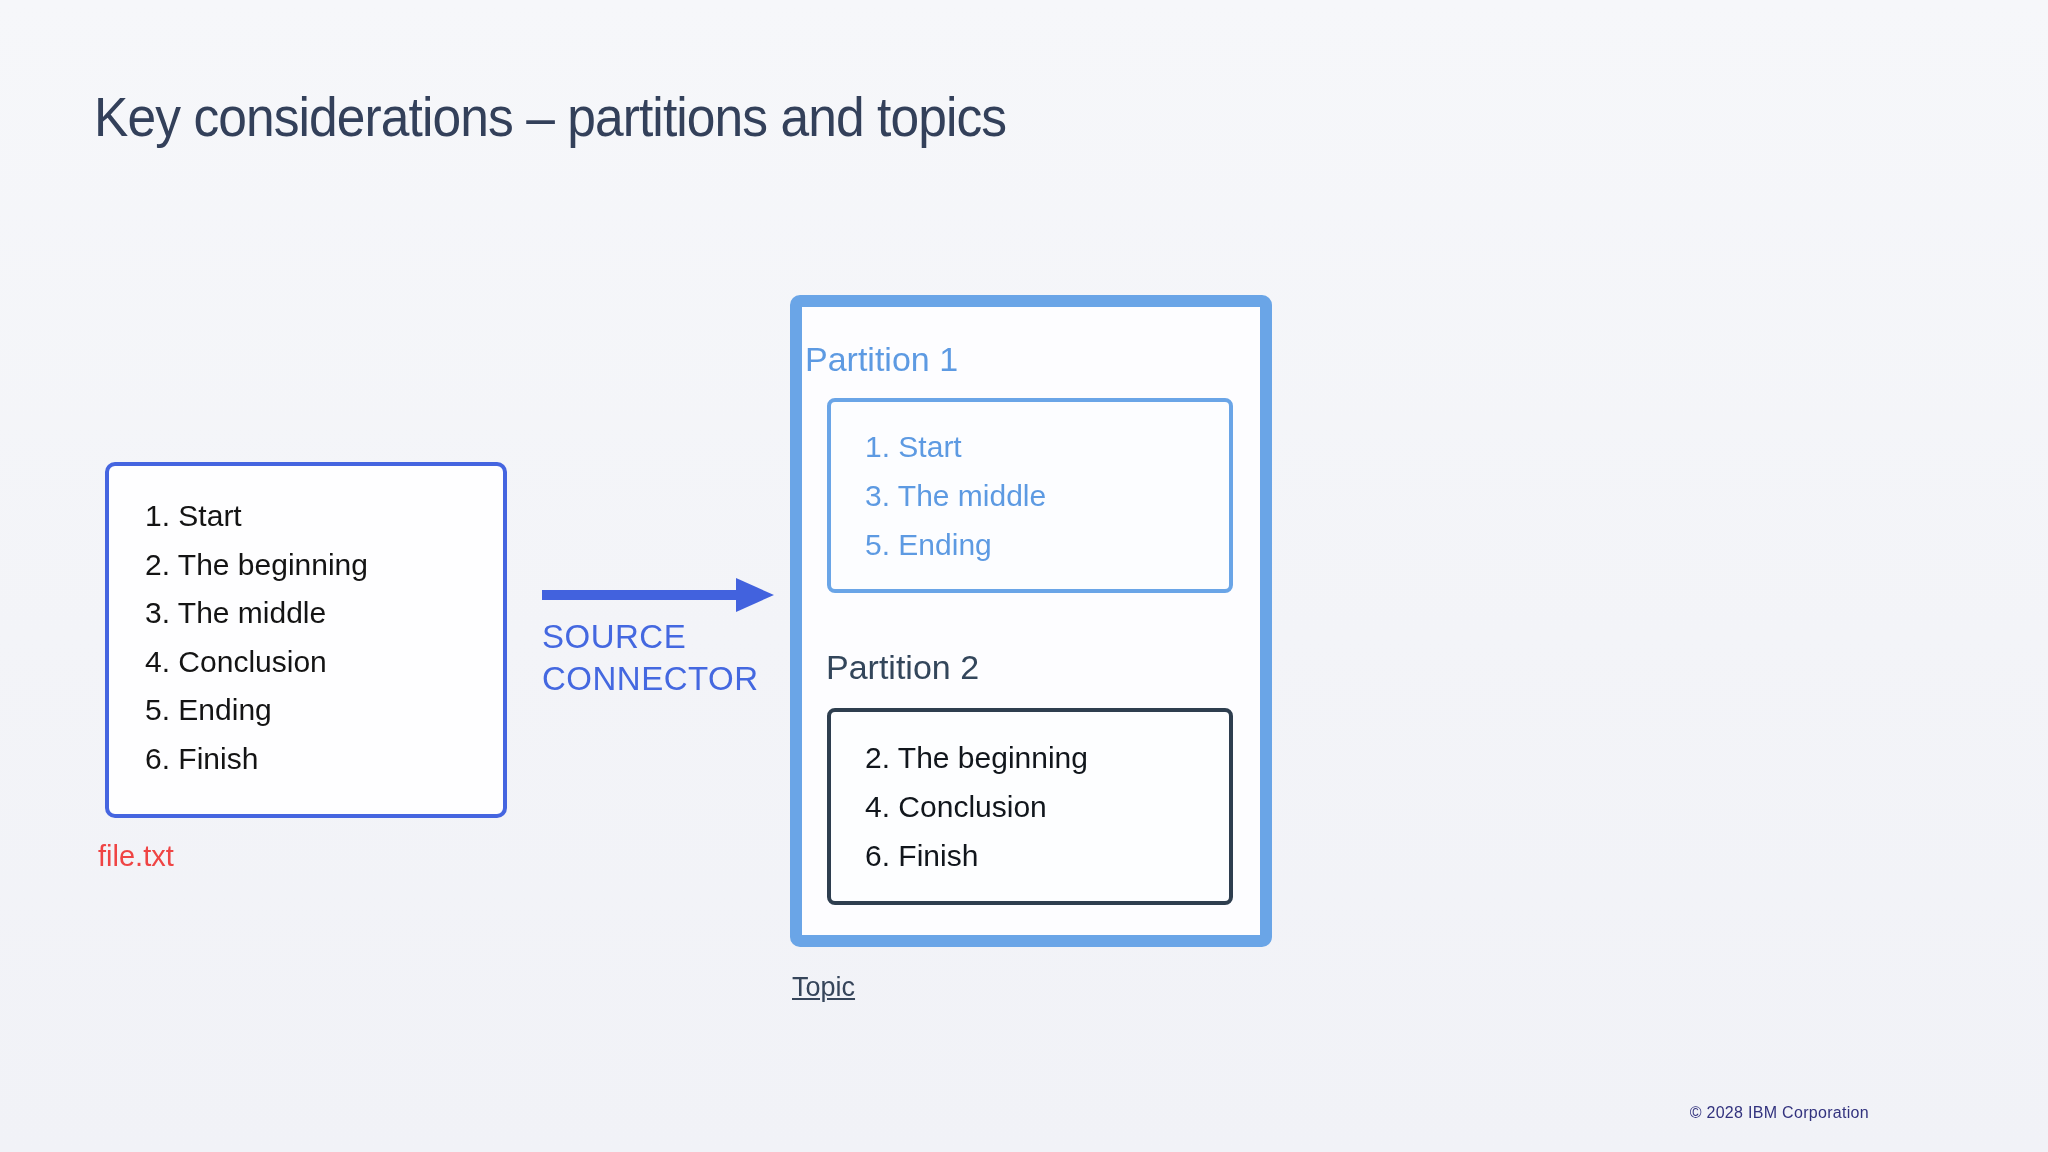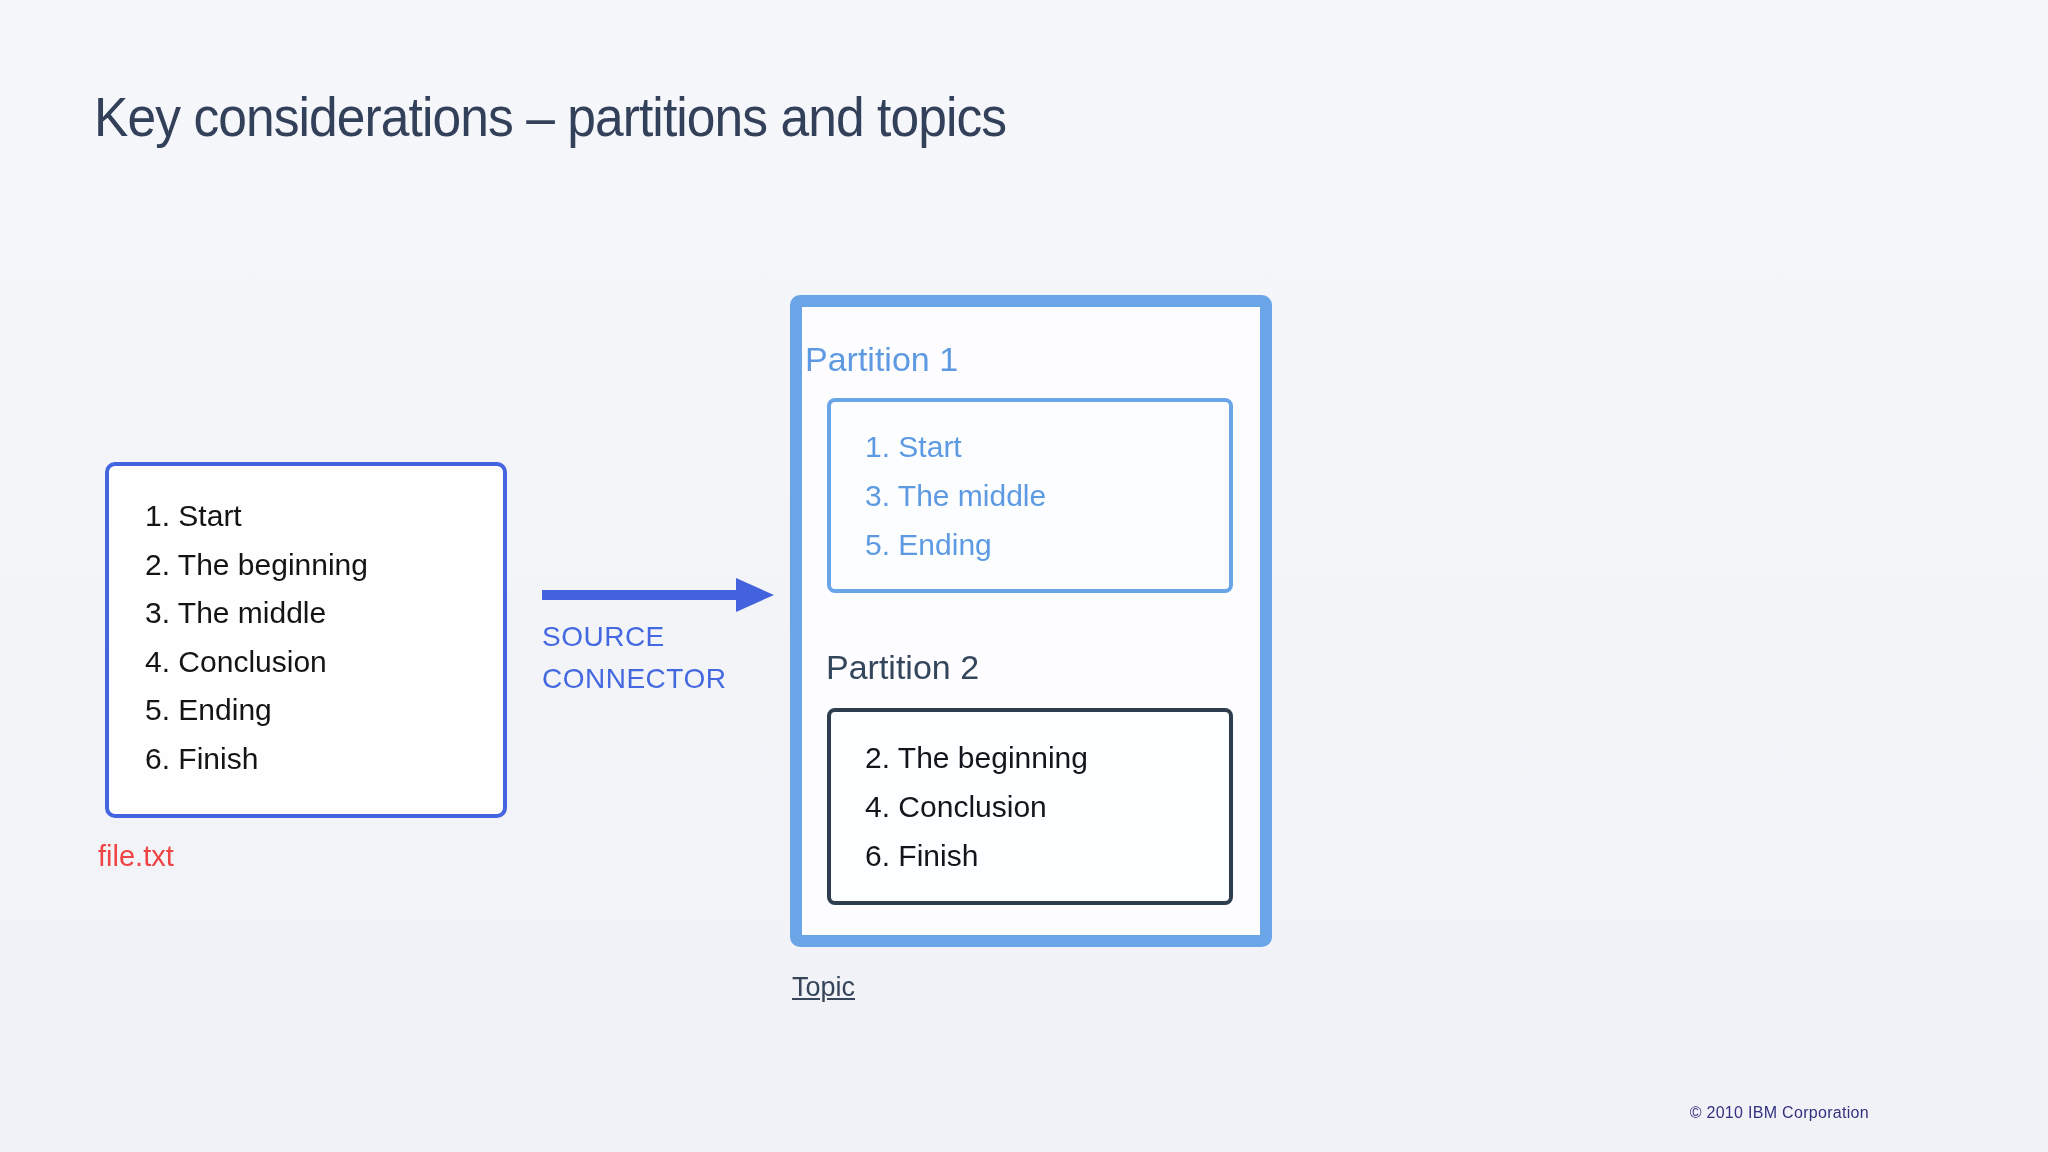--- a/index.html
+++ b/index.html
@@ -36,21 +36,21 @@
   
   .arrow{position:absolute;left:542px;top:578px;width:232px;height:34px;}
   .arrow-shaft{position:absolute;left:0;top:12px;width:196px;height:10px;background:#4262de;}
   .arrow-head{
     position:absolute;left:194px;top:0;width:0;height:0;
     border-left:38px solid #4262de;
     border-top:17px solid transparent;border-bottom:17px solid transparent;
   }
   .connector-label{
     position:absolute;left:542px;top:616px;width:270px;
-    font-size:28px;line-height:42px;color:#4468e0;letter-spacing:0.5px;
+    font-size:33px;line-height:42px;color:#4468e0;letter-spacing:0.5px;
   }
 
   
   .topic-box{
     position:absolute;left:790px;top:295px;width:482px;height:652px;
     box-sizing:border-box;background:#fdfdff;
     border:12px solid #6aa5e7;border-radius:10px;
   }
   .p-label{position:absolute;font-size:34px;white-space:nowrap;}
   .p1-label{left:805px;top:340px;color:#5d9ae2;}
@@ -116,15 +116,15 @@
 
   <div class="p-label p2-label">Partition 2</div>
   <div class="p-box p2-box">
     <div class="line">2. The beginning</div>
     <div class="line">4. Conclusion</div>
     <div class="line">6. Finish</div>
   </div>
 
   <div class="topic-label">Topic</div>
 
-  <div class="copyright">© 2010 IBM Corporation</div>
+  <div class="copyright">© 2028 IBM Corporation</div>
 
 </div>
 
 </body></html>

